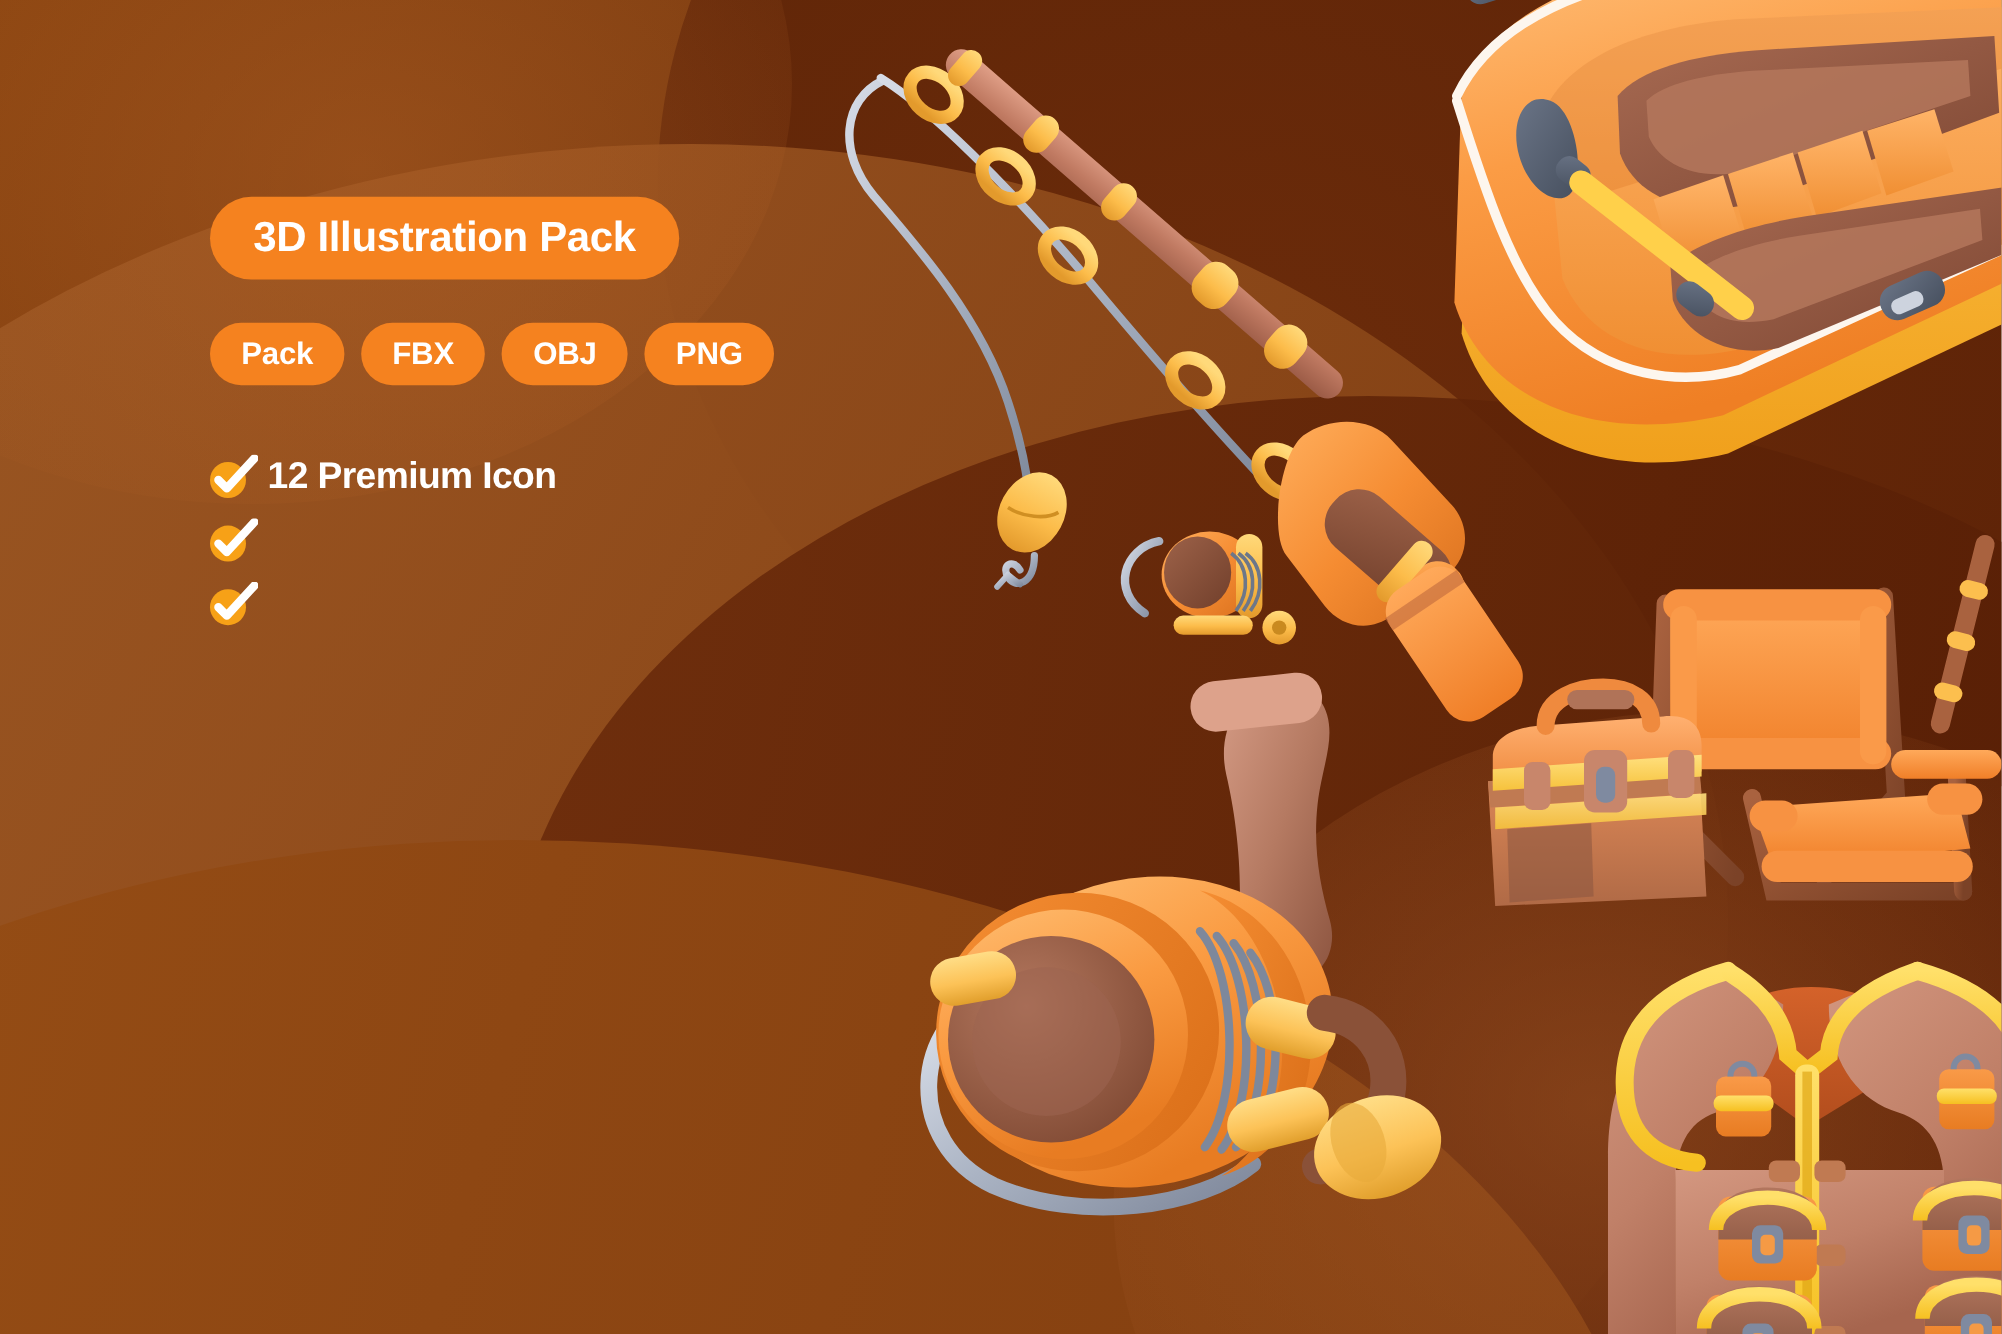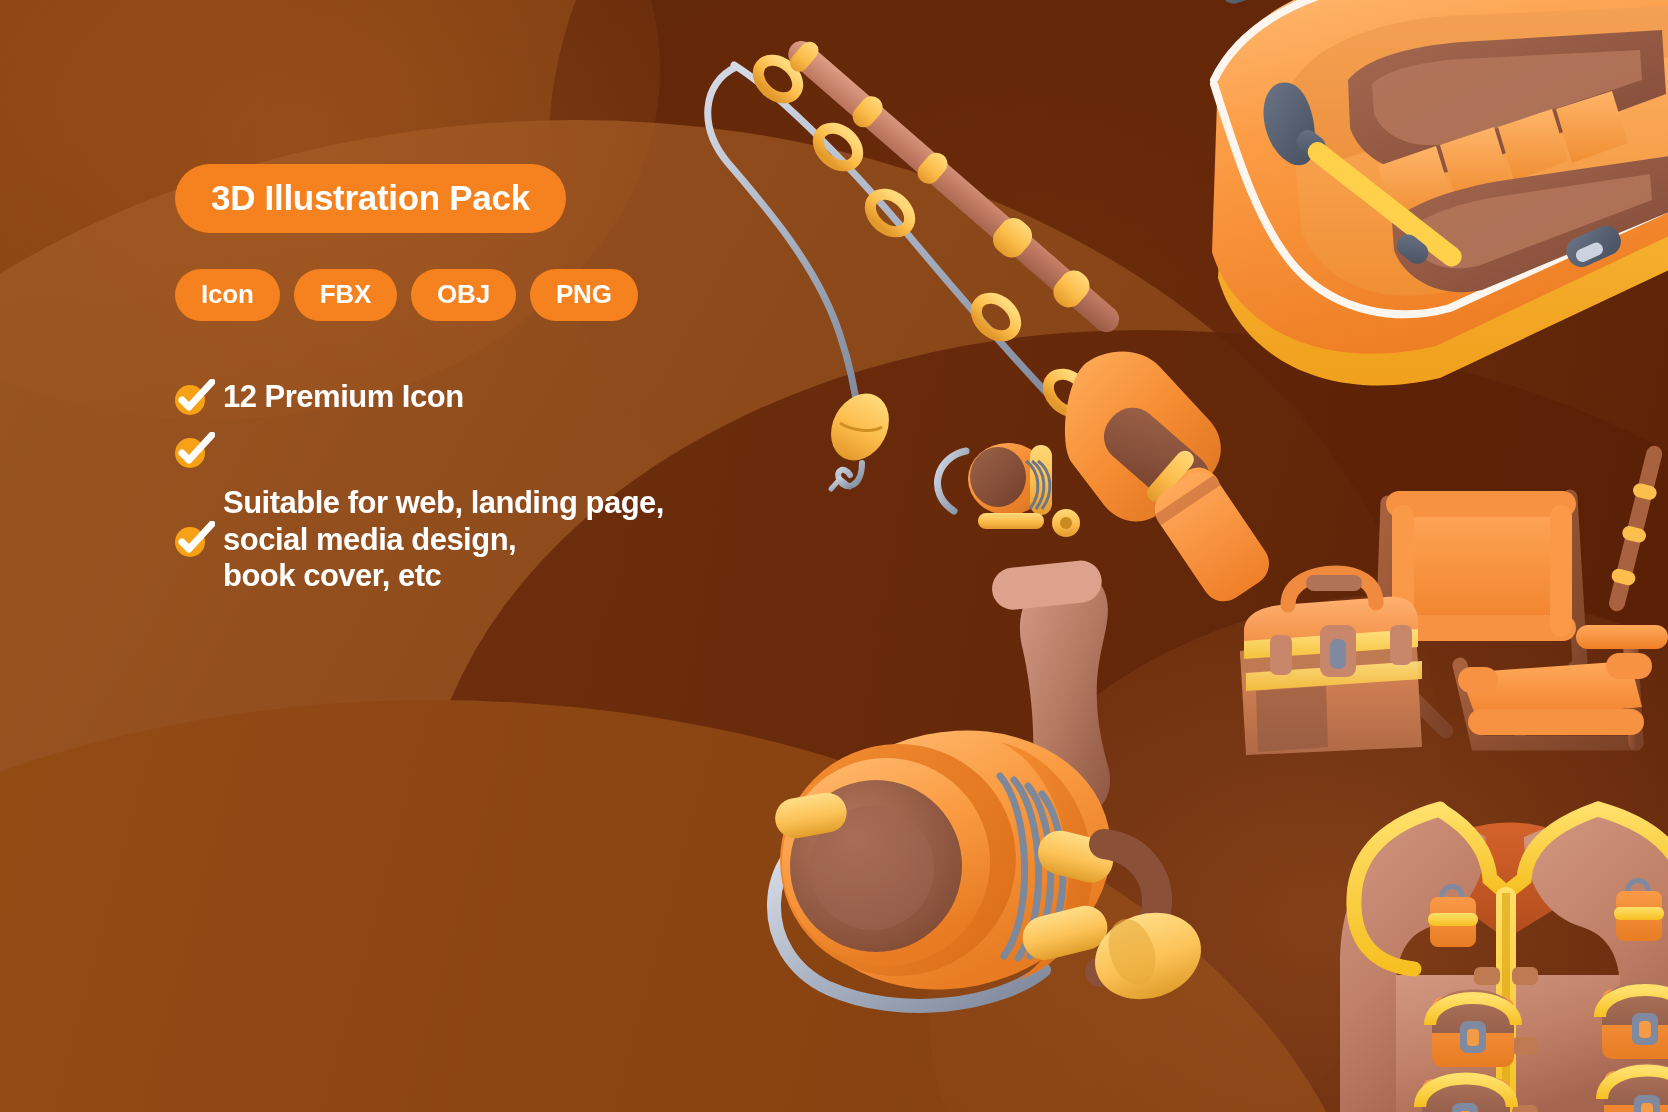--- a/index.html
+++ b/index.html
@@ -536,21 +536,21 @@
       </g>
     </svg>
   </div>
 
   <div class="content">
 
     <div class="pill-pack">3D Illustration Pack</div>
 
 
     <div class="formats">
-      <span class="fmt">Icon</span>
+      <span class="fmt">Pack</span>
       <span class="fmt">FBX</span>
       <span class="fmt">OBJ</span>
       <span class="fmt">PNG</span>
     </div>
 
     <ul class="features" style="list-style:none;">
 
       <li class="feature">
         <span class="check">
           <svg viewBox="0 0 42 38">
@@ -570,21 +570,18 @@
         </span>
       </li>
 
       <li class="feature">
         <span class="check">
           <svg viewBox="0 0 42 38">
             <circle cx="17" cy="21" r="15" fill="#f7a117"></circle>
             <path d="M9 21 l7 7 l23 -25" fill="none" stroke="#ffffff" stroke-width="7" stroke-linecap="round" stroke-linejoin="round"></path>
           </svg>
         </span>
-        <span class="feature-text">Suitable for web, landing page,
-social media design,
-book cover, etc</span>
       </li>
 
     </ul>
   </div>
 
 </div>
 
 </body></html>

